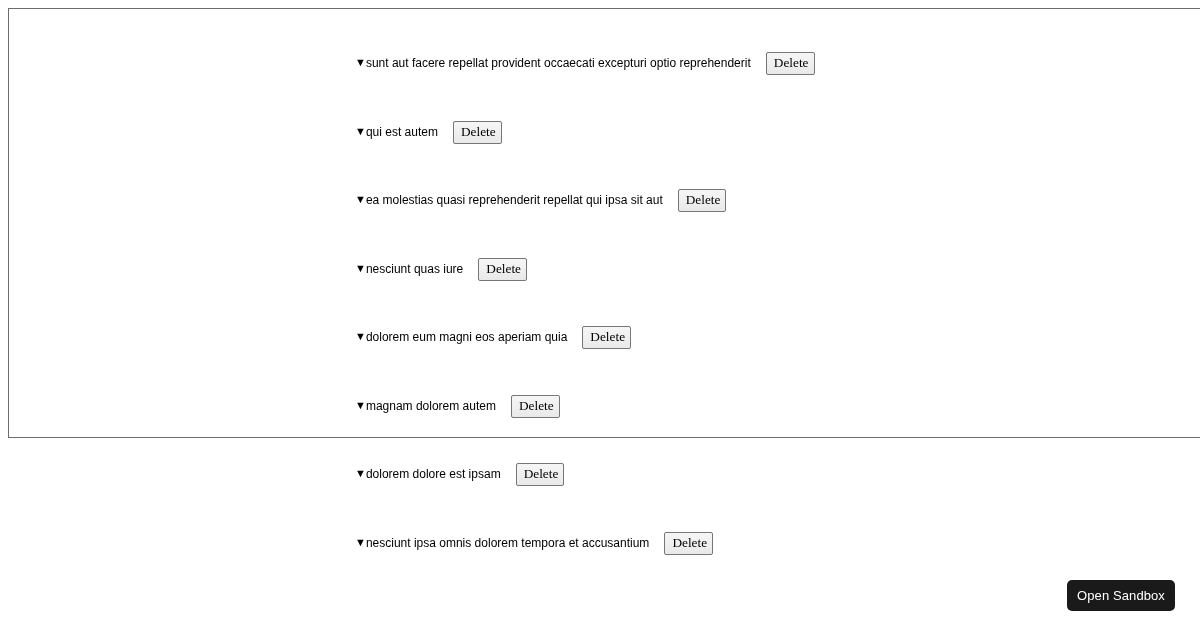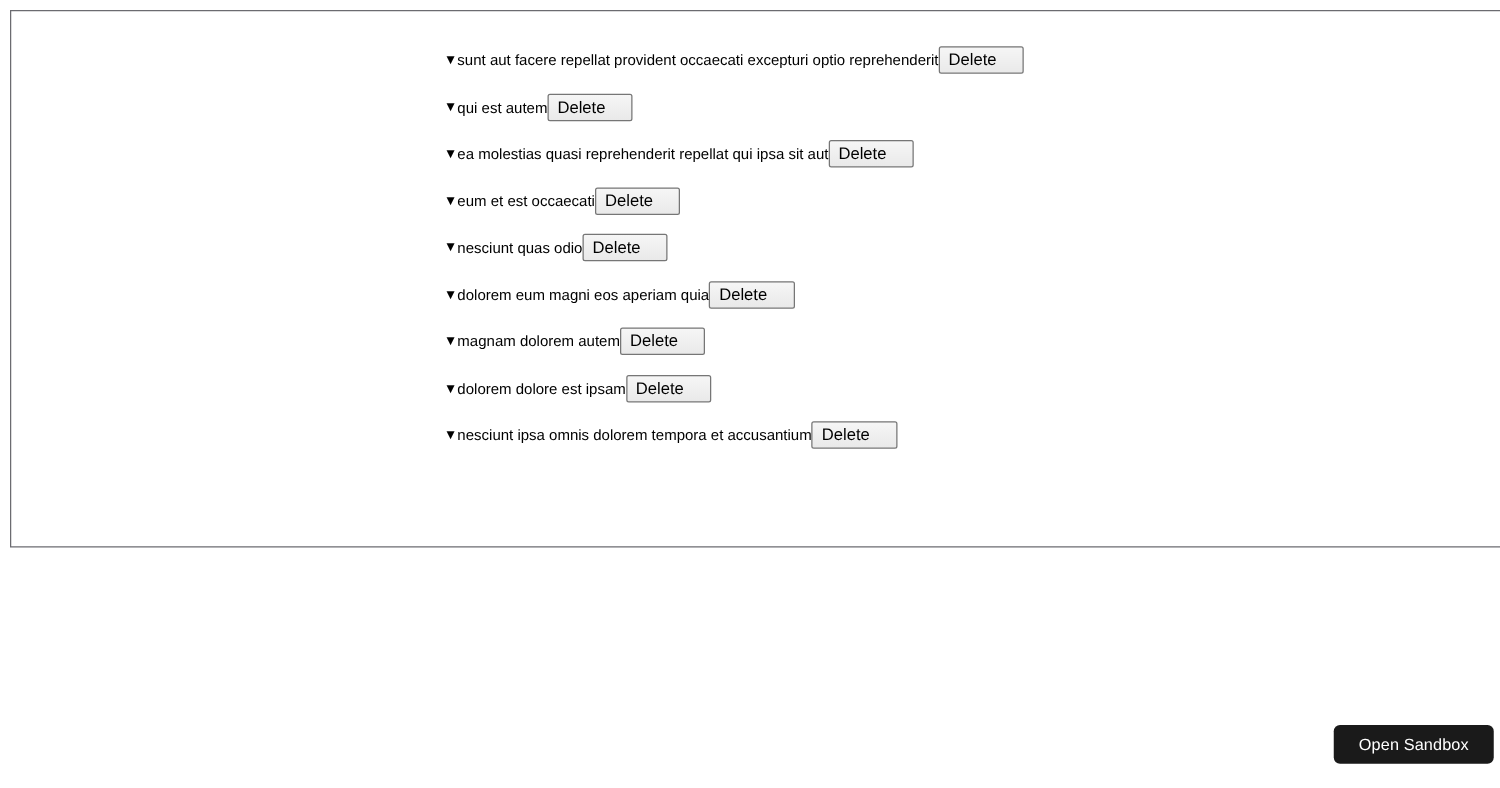--- a/index.html
+++ b/index.html
@@ -61,38 +61,38 @@
   .item-text {
     font-size: 12px;
     line-height: 20px;
     color: #000000;
     vertical-align: baseline;
   }
 
   .delete-button {
     display: inline-block;
     vertical-align: baseline;
-    font-family: Liberation Sans, sans-serif;
+    font-family: Liberation Serif, serif;
     font-size: 13.3px;
     line-height: normal;
     color: #000000;
     background-color: #efefef;
     background-image: linear-gradient(#f6f6f6, #e9e9e9);
     border: 1px solid #767676;
     border-radius: 2px;
-    padding: 2px 21px 3px 7px;
-    margin: 0;
+    padding: 2px 5px 3px 7px;
+    margin: 15px;
     cursor: default;
   }
 
   .open-sandbox-button {
     position: absolute;
     left: 1067px;
     top: 580px;
-    width: 128px;
+    width: 108px;
     height: 31px;
     box-sizing: border-box;
     display: flex;
     align-items: center;
     justify-content: center;
     background: #1a1a1a;
     color: #ffffff;
     border: none;
     border-radius: 5px;
     font-family: "Liberation Sans", sans-serif;
@@ -113,26 +113,23 @@
   </li>
 
   <li class="list-item">
     <span class="disclosure">▼</span><span class="item-text">qui est autem</span><button class="delete-button">Delete</button>
   </li>
 
   <li class="list-item">
     <span class="disclosure">▼</span><span class="item-text">ea molestias quasi reprehenderit repellat qui ipsa sit aut</span><button class="delete-button">Delete</button>
   </li>
 
-  <li class="list-item">
-    <span class="disclosure">▼</span><span class="item-text">eum et est occaecati</span><button class="delete-button">Delete</button>
-  </li>
 
   <li class="list-item">
-    <span class="disclosure">▼</span><span class="item-text">nesciunt quas odio</span><button class="delete-button">Delete</button>
+    <span class="disclosure">▼</span><span class="item-text">nesciunt quas iure</span><button class="delete-button">Delete</button>
   </li>
 
   <li class="list-item">
     <span class="disclosure">▼</span><span class="item-text">dolorem eum magni eos aperiam quia</span><button class="delete-button">Delete</button>
   </li>
 
   <li class="list-item">
     <span class="disclosure">▼</span><span class="item-text">magnam dolorem autem</span><button class="delete-button">Delete</button>
   </li>
 

